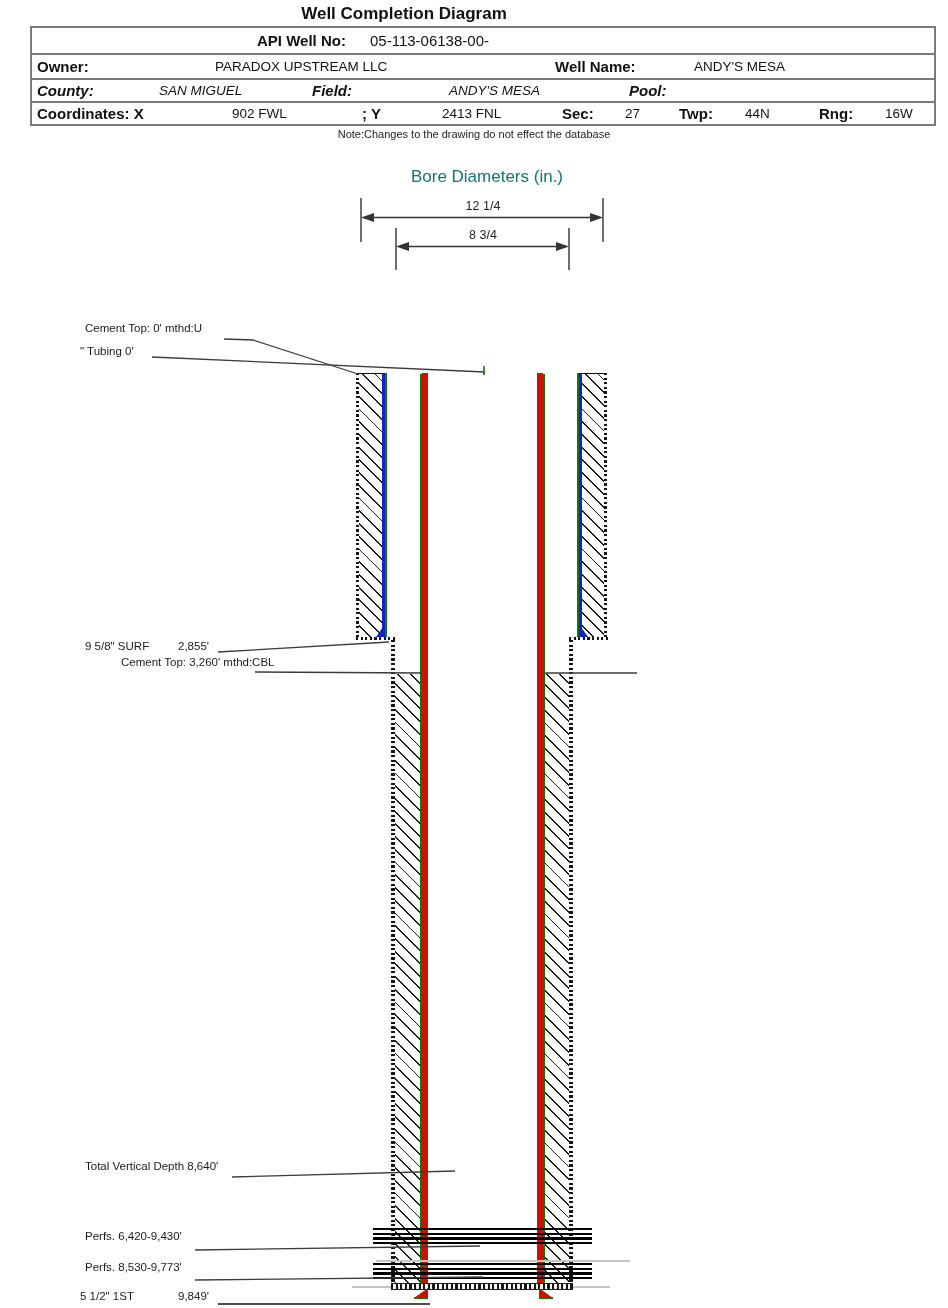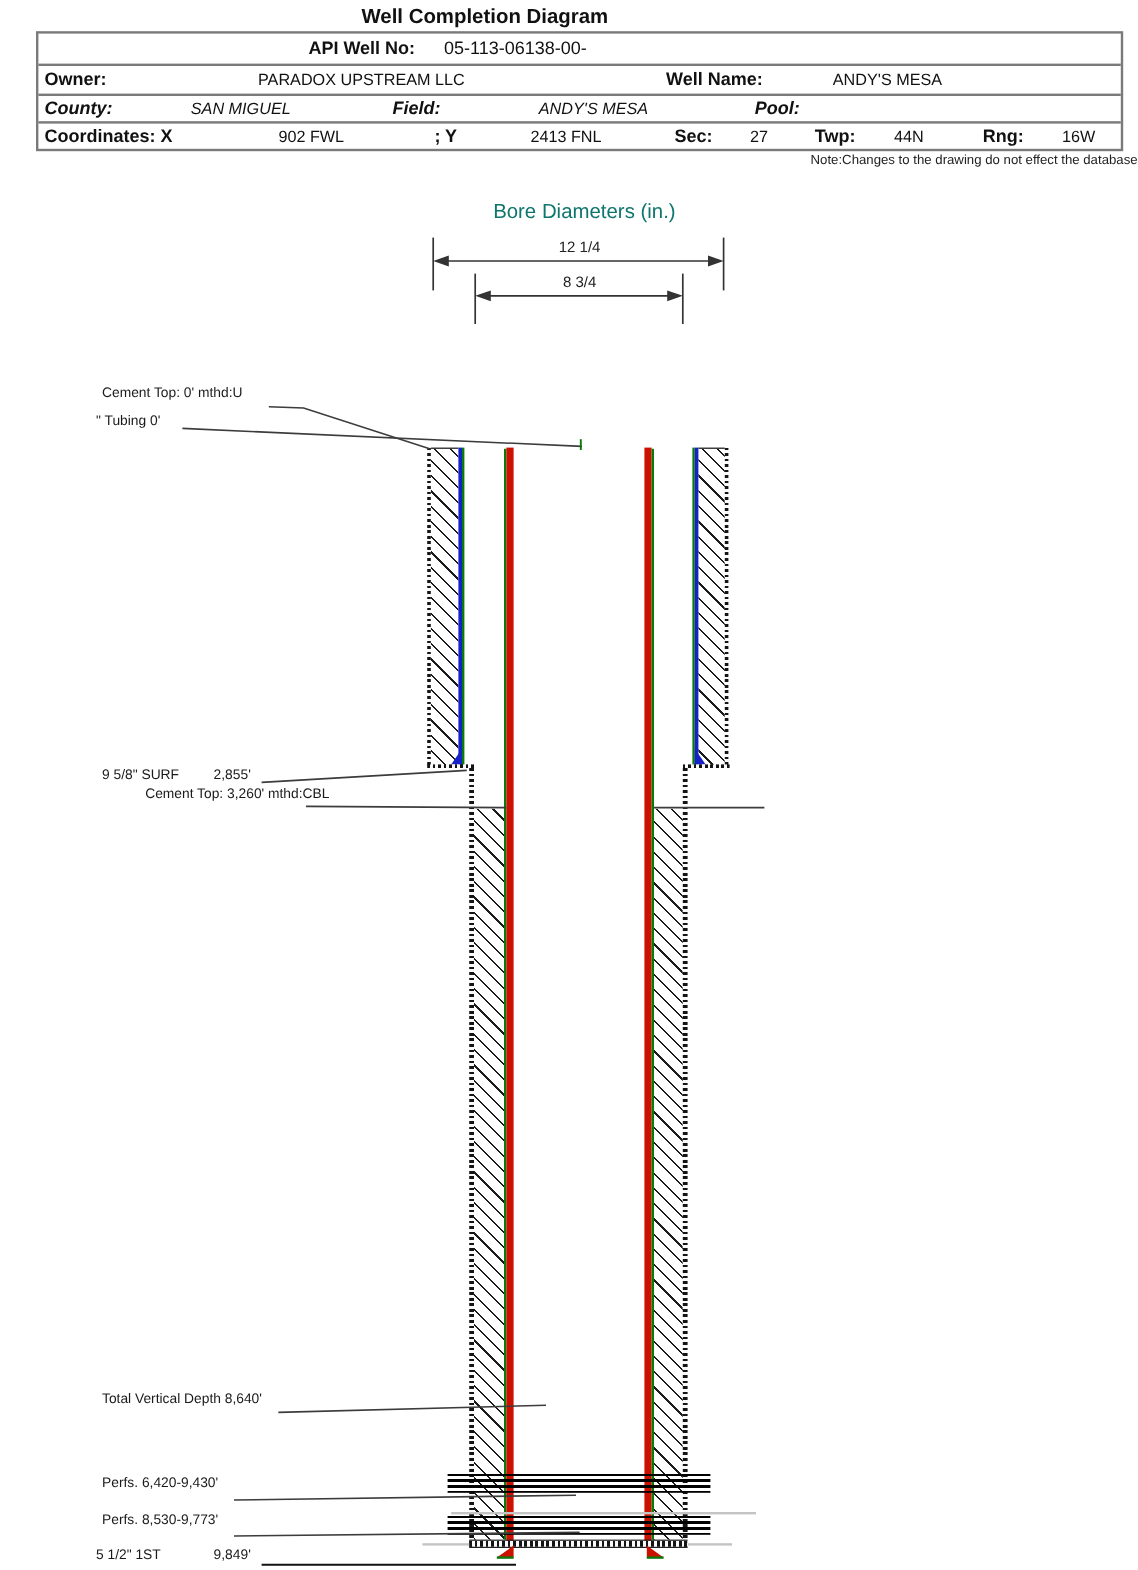--- a/index.html
+++ b/index.html
@@ -11,21 +11,21 @@
         font-family:"Liberation Sans",sans-serif;color:var(--ink);overflow:hidden;}
   .abs{position:absolute;}
   
   #main-title{left:0;top:4px;width:808px;text-align:center;font-size:17px;font-weight:bold;}
   #header-table{left:30px;top:26px;width:902px;border:2px solid var(--tborder);background:#fff;}
   .trow{position:relative;width:100%;}
   .trow + .trow{border-top:2px solid var(--tborder);}
   .trow span{position:absolute;white-space:nowrap;}
   .lbl{font-weight:bold;font-size:15px;}
   .val{font-size:13.5px;}
-  #note-line{left:0;top:128px;width:948px;text-align:right;font-size:11px;color:#222;}
+  #note-line{left:0;top:128px;width:948px;text-align:center;font-size:11px;color:#222;}
   
   #bore-title{left:337px;top:167px;width:300px;text-align:center;font-size:17px;color:#0f766e;}
   .dimlabel{font-size:12.5px;text-align:center;color:#222;}
   
   .hatch{background-color:#fff;background-image:repeating-linear-gradient(45deg,#1c1c1c 0,#1c1c1c 1.3px,transparent 1.3px,transparent 9px);}
   .vwall{background:repeating-linear-gradient(180deg,#141414 0,#141414 2.2px,#fafafa 2.2px,#fafafa 4.6px);}
   .hwall{background:repeating-linear-gradient(90deg,#141414 0,#141414 2.2px,#fafafa 2.2px,#fafafa 4.6px);}
   .blue{background:var(--blue);}
   .greenline{background:var(--green);}
   .red{background:var(--red);}
@@ -49,21 +49,21 @@
     </div>
     <div class="trow" style="height:23px;line-height:23px;">
       <span class="lbl" style="left:5px;">Owner:</span>
       <span class="val" style="left:183px;">PARADOX UPSTREAM LLC</span>
       <span class="lbl" style="left:523px;">Well Name:</span>
       <span class="val" style="left:662px;">ANDY'S MESA</span>
     </div>
     <div class="trow" style="height:21px;line-height:21px;font-style:italic;">
       <span class="lbl" style="left:5px;">County:</span>
       <span class="val" style="left:127px;">SAN MIGUEL</span>
-      <span class="lbl" style="left:295px;">Field:</span>
+      <span class="lbl" style="left:280px;">Field:</span>
       <span class="val" style="left:417px;">ANDY'S MESA</span>
       <span class="lbl" style="left:597px;">Pool:</span>
       <span class="val" style="left:660px;"></span>
     </div>
     <div class="trow" style="height:21px;line-height:21px;">
       <span class="lbl" style="left:5px;">Coordinates: X</span>
       <span class="val" style="left:200px;">902 FWL</span>
       <span class="lbl" style="left:330px;">; Y</span>
       <span class="val" style="left:410px;">2413 FNL</span>
       <span class="lbl" style="left:530px;">Sec:</span>

